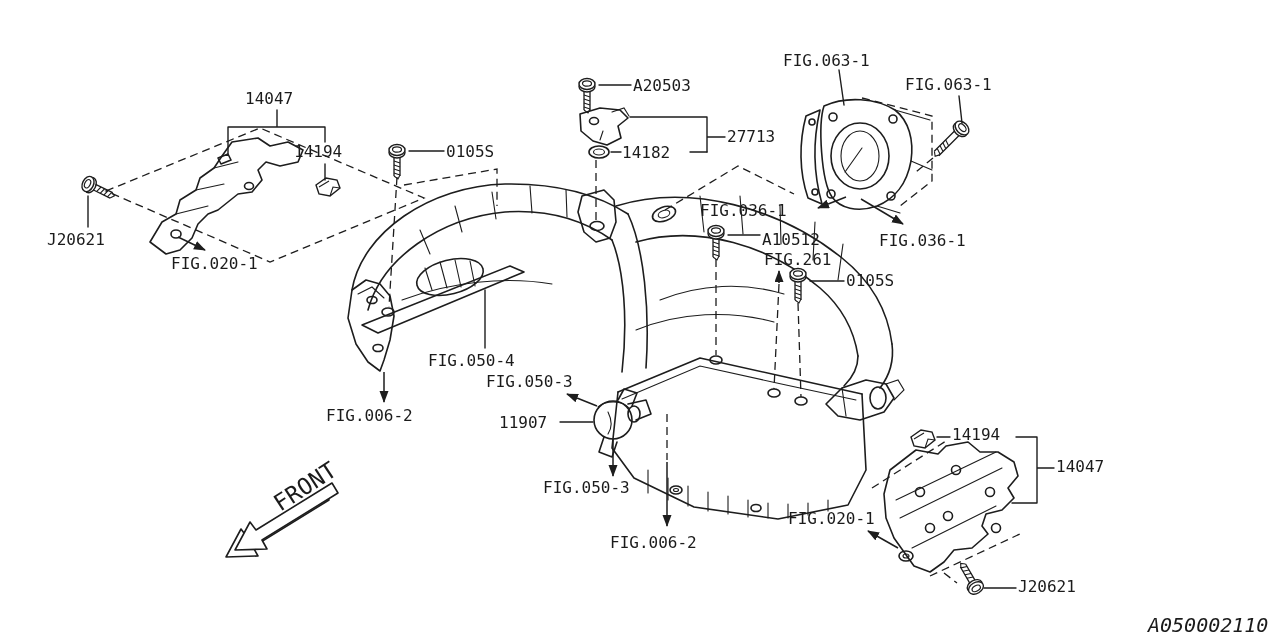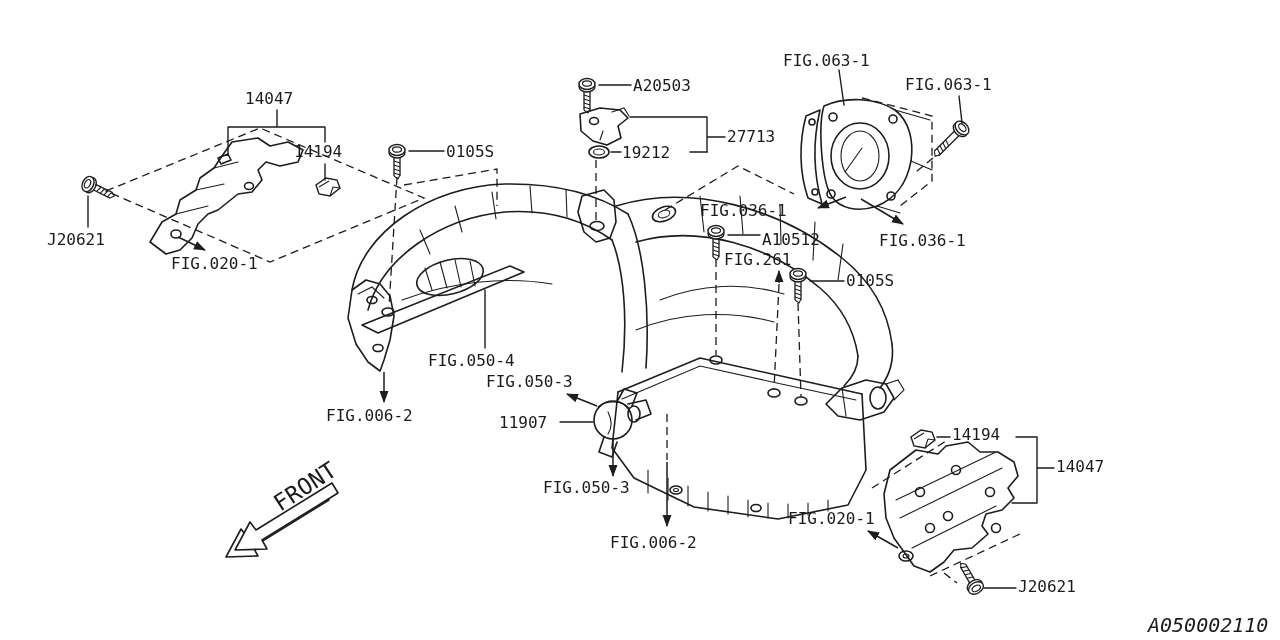--- a/index.html
+++ b/index.html
@@ -208,27 +208,27 @@
   </g>
 </svg>
 
 <div class="lbl" style="left:245px;top:88px">14047</div>
 <div class="lbl" style="left:294px;top:141px">14194</div>
 <div class="lbl" style="left:446px;top:141px">0105S</div>
 <div class="lbl" style="left:633px;top:75px">A20503</div>
 <div class="lbl" style="left:783px;top:50px">FIG.063-1</div>
 <div class="lbl" style="left:905px;top:74px">FIG.063-1</div>
 <div class="lbl" style="left:727px;top:126px">27713</div>
-<div class="lbl" style="left:622px;top:142px">19212</div>
+<div class="lbl" style="left:622px;top:142px">14182</div>
 <div class="lbl" style="left:47px;top:229px">J20621</div>
 <div class="lbl" style="left:171px;top:253px">FIG.020-1</div>
 <div class="lbl" style="left:700px;top:200px">FIG.036-1</div>
 <div class="lbl" style="left:762px;top:229px">A10512</div>
 <div class="lbl" style="left:879px;top:230px">FIG.036-1</div>
-<div class="lbl" style="left:724px;top:249px">FIG.261</div>
+<div class="lbl" style="left:764px;top:249px">FIG.261</div>
 <div class="lbl" style="left:846px;top:270px">0105S</div>
 <div class="lbl" style="left:428px;top:350px">FIG.050-4</div>
 <div class="lbl" style="left:486px;top:371px">FIG.050-3</div>
 <div class="lbl" style="left:326px;top:405px">FIG.006-2</div>
 <div class="lbl" style="left:499px;top:412px">11907</div>
 <div class="lbl" style="left:543px;top:477px">FIG.050-3</div>
 <div class="lbl" style="left:610px;top:532px">FIG.006-2</div>
 <div class="lbl" style="left:788px;top:508px">FIG.020-1</div>
 <div class="lbl" style="left:952px;top:424px">14194</div>
 <div class="lbl" style="left:1056px;top:456px">14047</div>

